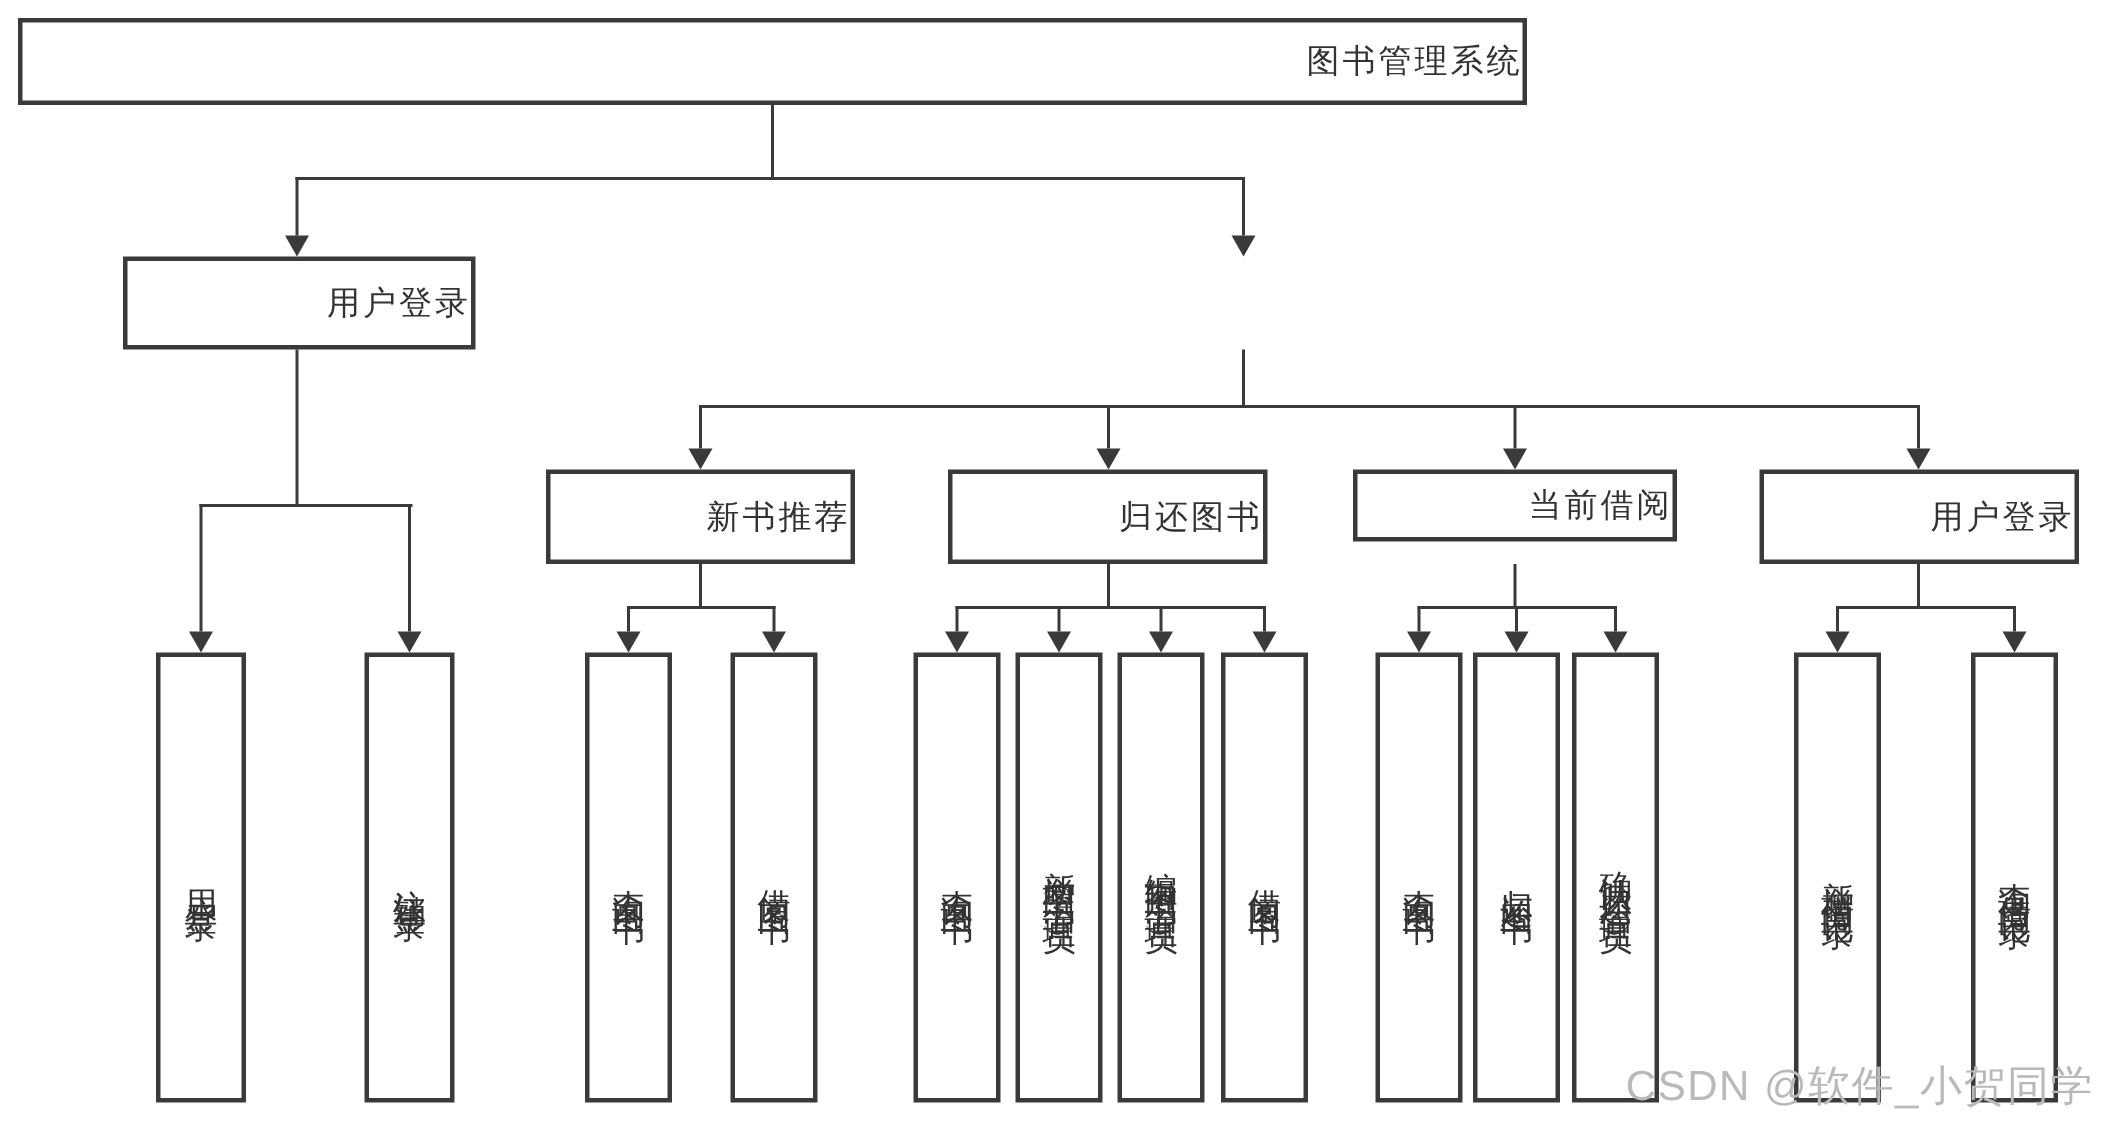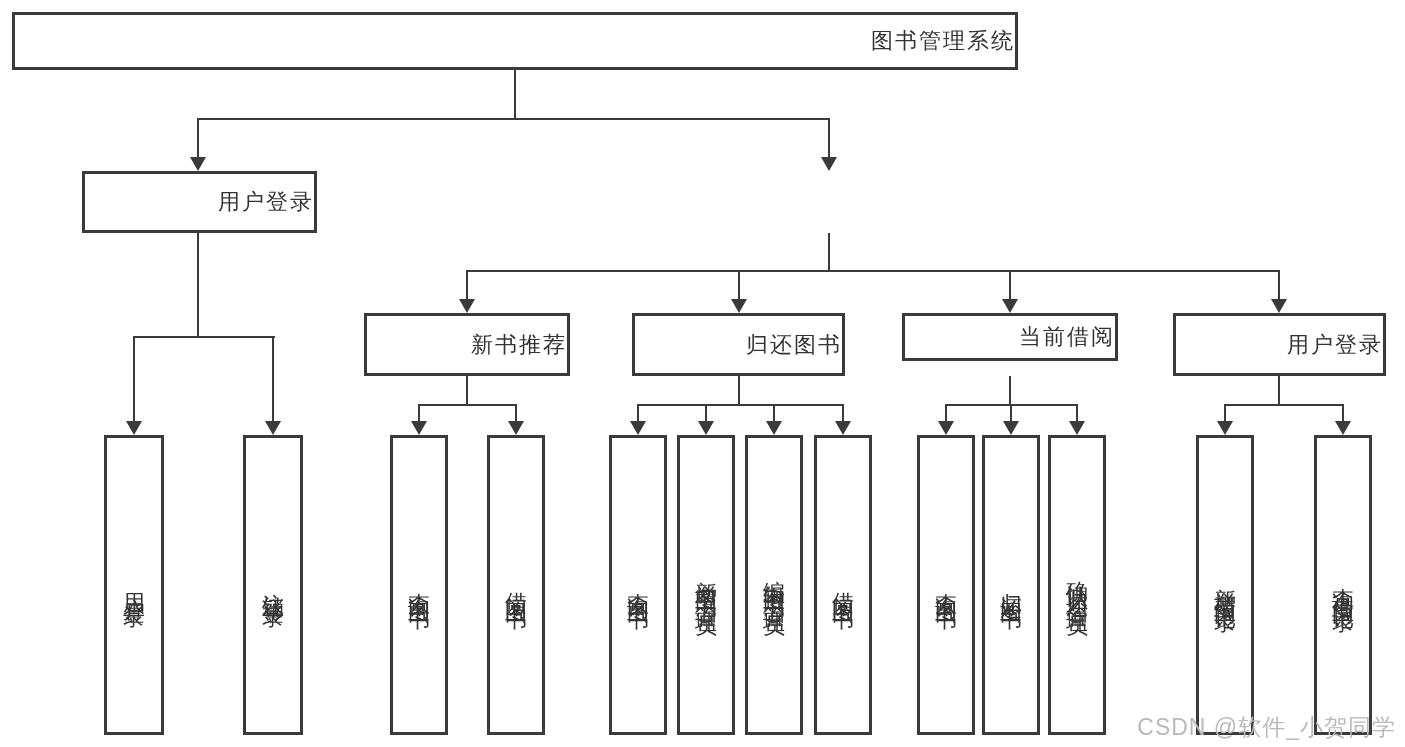--- a/index.html
+++ b/index.html
@@ -48,21 +48,21 @@
   .hline{position:absolute;height:2px;background:var(--line);}
   .arrow{
     position:absolute;width:0;height:0;
     border-left:8px solid transparent;
     border-right:8px solid transparent;
     border-top:14px solid var(--line);
   }
   .watermark{
     position:absolute;
     right:9px;bottom:4px;
-    font-size:23px;
+    font-size:28px;
     color:var(--watermark);
     letter-spacing:1px;
     z-index:5;
     white-space:nowrap;
   }
 </style>
 </head>
 <body>
 
 <div class="canvas">

